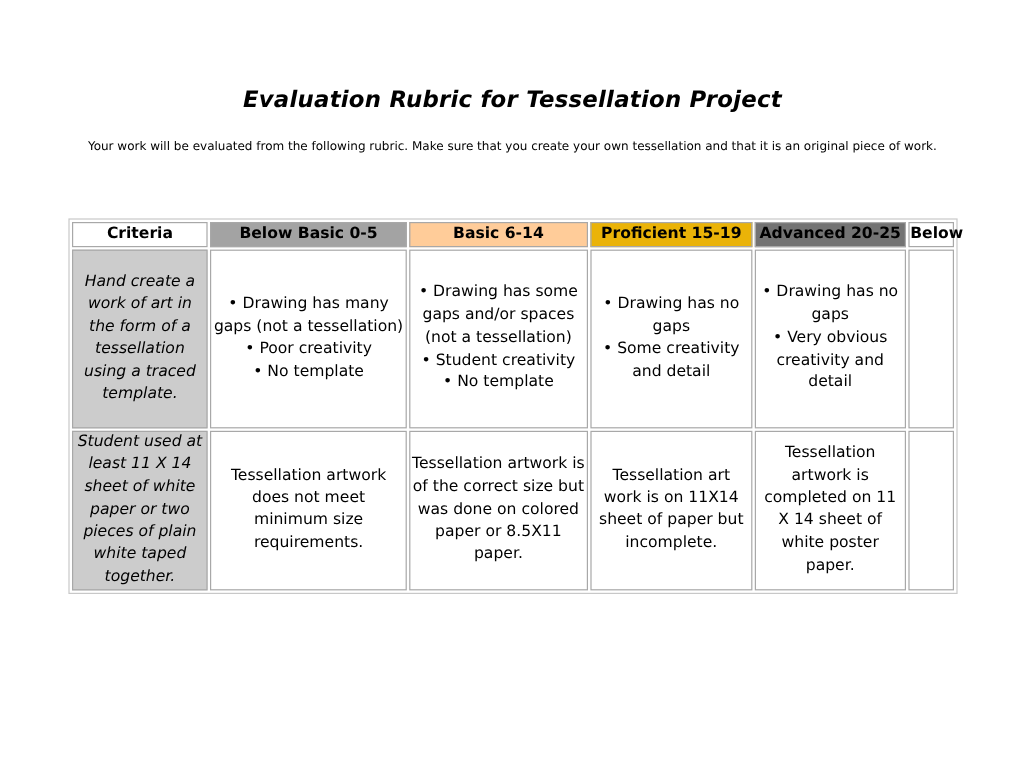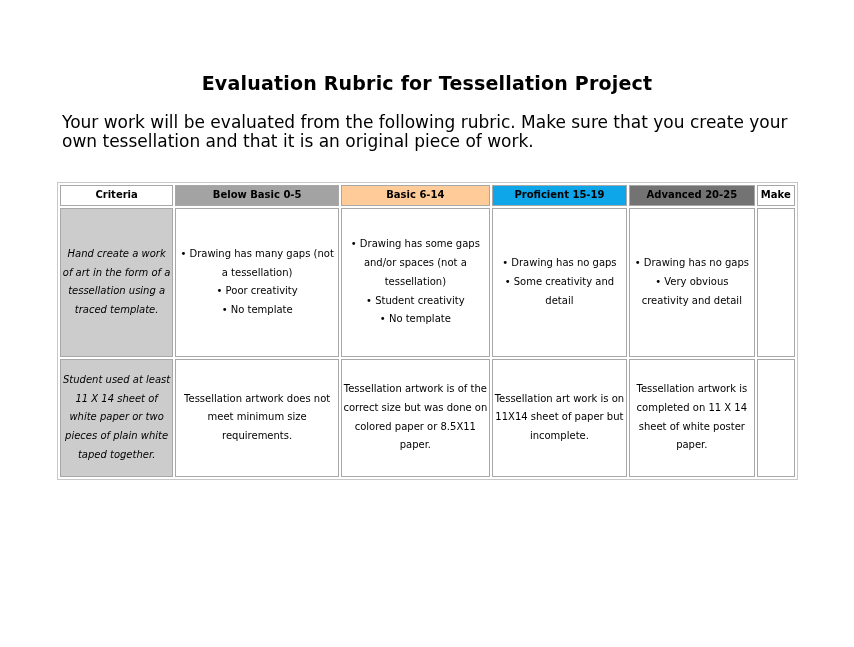--- a/index.html
+++ b/index.html
@@ -1,26 +1,26 @@
 <!DOCTYPE html>
 <html><head>
 <meta charset="utf-8">
 <style>
   html, body { margin: 0; padding: 0; background: #ffffff; }
   body { width: 854px; height: 647px; position: relative; overflow: hidden;
          font-family: "DejaVu Sans", sans-serif; color: #000; }
   .title { position: absolute; top: 72px; left: 0; width: 854px; text-align: center;
-           font-size: 19px; font-weight: bold; letter-spacing: 0.2px; }
-  .intro { position: absolute; top: 113px; left: 62px; width: 730px; 
-           font-size: 17px; line-height: 19px; }
+           font-size: 19px; font-weight: bold; letter-spacing: 0.2px; font-style: italic; }
+  .intro { position: absolute; top: 113px; left: 62px; width: 730px; text-align: center;
+           font-size: 10px; line-height: 19px; }
   table.rubric { position: absolute; top: 182px; left: 57px; width: 741px;
                  border-collapse: separate; border-spacing: 2px;
                  border: 1px solid #c8c8c8; table-layout: fixed; }
   table.rubric td, table.rubric th { border: 1px solid #a8a8a8; text-align: center;
-                 vertical-align: middle; padding: 0 1px; font-size: 10px; line-height: 18.7px; }
+                 vertical-align: middle; padding: 0 1px; font-size: 13px; line-height: 18.7px; }
   th.hdr { font-size: 10px; font-weight: bold; height: 17px; line-height: 14px; }
   th.crit { background: #ffffff; font-size: 11px; }
   td.crit { background: #cccccc; font-style: italic; }
   .score { font-size: 10px; }
   .bul { display: block; }
 </style>
 </head>
 <body>
 
 <div class="title">Evaluation Rubric for Tessellation Project</div>
@@ -33,23 +33,23 @@
       <col style="width:147px">
     <col style="width:134px">
       <col style="width:124px">
       <col style="width:38px">
   </colgroup>
   <thead>
     <tr>
       <th class="hdr crit">Criteria</th>
       <th class="hdr" style="background:#a3a3a3">Below Basic 0-5</th>
       <th class="hdr" style="background:#ffcc99">Basic 6-14</th>
-      <th class="hdr" style="background:#0ea5e9">Proficient 15-19</th>
+      <th class="hdr" style="background:#eab308">Proficient 15-19</th>
       <th class="hdr" style="background:#737373">Advanced 20-25</th>
-      <th class="hdr score">Make</th>
+      <th class="hdr score">Below</th>
     </tr>
   </thead>
   <tbody>
     <tr style="height:149px">
       <td class="crit">Hand create a work of art in the form of a tessellation using a traced template.</td>
       <td>
         <span class="bul">• Drawing has many gaps (not a tessellation)</span>
         <span class="bul">• Poor creativity</span>
         <span class="bul">• No template</span>
       </td>

